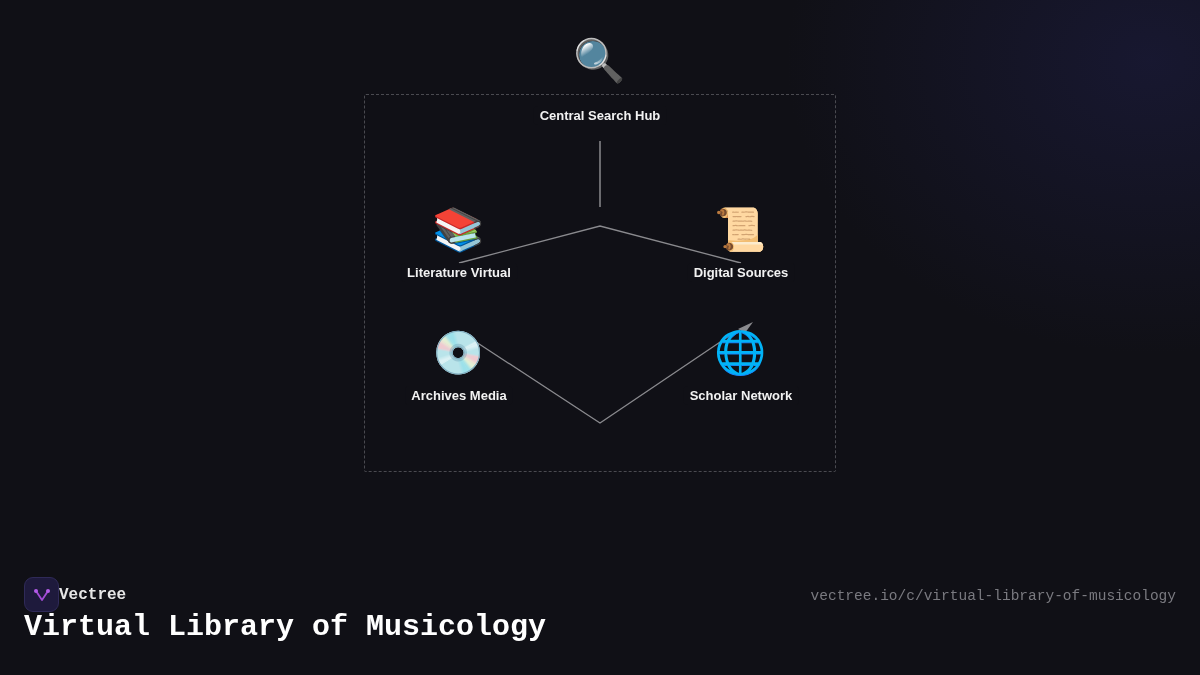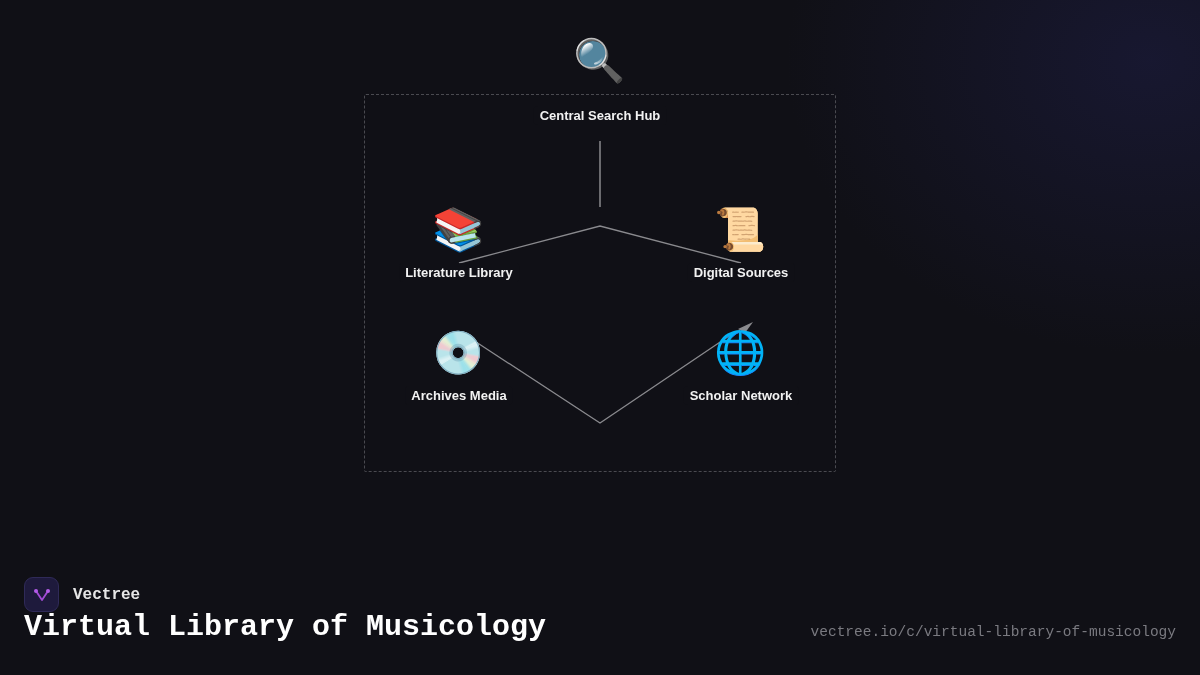--- a/index.html
+++ b/index.html
@@ -26,34 +26,34 @@
     }
     .node .emoji {
       font-size: 42px; line-height: 50px; height: 50px;
       font-family: "DejaVu Sans", sans-serif;
     }
     .node .label {
       margin-top: 8px; color: #f2f2f2; font-weight: bold; font-size: 13px;
       background: rgba(16,16,22,0.85); padding: 2px 6px; border-radius: 4px;
       white-space: nowrap;
     }
-    .brand { position: absolute; left: 24px; top: 577px; display: flex; align-items: center; gap: 14px; }
+    .brand { position: absolute; left: 24px; top: 577px; display: flex; align-items: center; gap: 0; }
     .brand-logo {
       width: 33px; height: 33px; border-radius: 9px;
       background: #1e1a3c; border: 1px solid #2f2a58;
       display: flex; align-items: center; justify-content: center;
     }
     .brand-name { color: #e6e6e6; font-family: "Liberation Mono", monospace; font-weight: bold; font-size: 16px; }
     .title {
       position: absolute; left: 24px; top: 610px;
       color: #ffffff; font-family: "Liberation Mono", monospace; font-weight: bold; font-size: 30px;
       letter-spacing: 0px; white-space: nowrap;
     }
     .url {
-      position: absolute; right: 24px; top: 624px;
+      position: absolute; right: 24px; top: 588px;
       color: #7a7a80; font-family: "Liberation Mono", monospace; font-size: 14.5px;
     }
   </style>
 </head>
 <body>
 
 <div class="bg-glow"></div>
 
 <div class="frame"></div>
 
@@ -64,21 +64,21 @@
   <polygon points="738,329 753,322 745,333" fill="#8a8a8e"></polygon>
 </svg>
 
 <div class="node" style="left:600px; top:36px;">
   <span class="emoji">🔍</span>
   <span class="label" style="margin-top:20px;">Central Search Hub</span>
 </div>
 
 <div class="node" style="left:459px; top:205px;">
   <span class="emoji">📚</span>
-  <span class="label">Literature Library</span>
+  <span class="label">Literature Virtual</span>
 </div>
 
 <div class="node" style="left:741px; top:205px;">
   <span class="emoji">📜</span>
   <span class="label">Digital Sources</span>
 </div>
 
 <div class="node" style="left:459px; top:328px;">
   <span class="emoji">💿</span>
   <span class="label">Archives Media</span>

